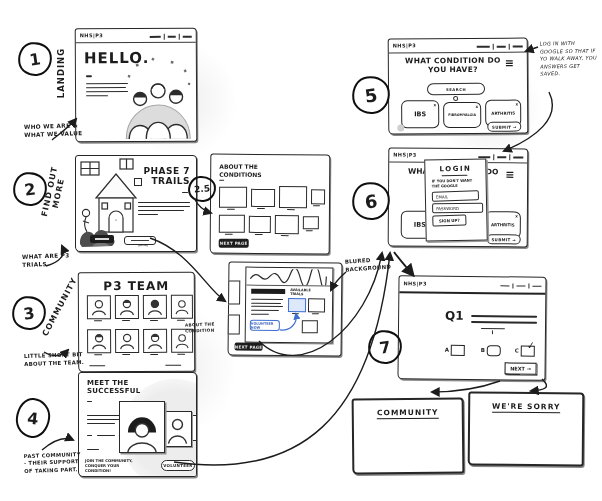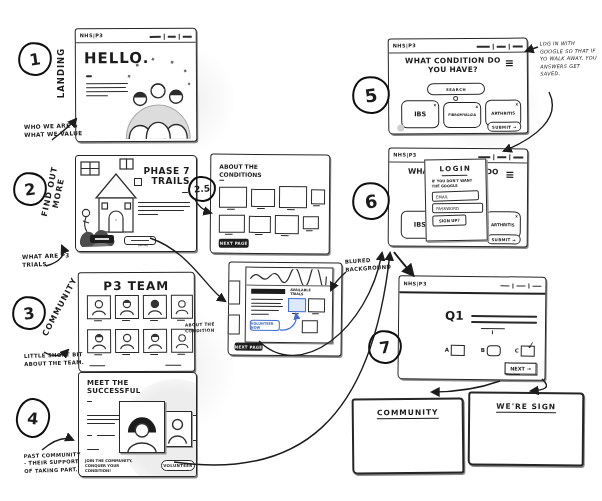--- a/index.html
+++ b/index.html
@@ -419,21 +419,21 @@
       <span>C</span>&nbsp;<span class="qbox"></span>
       <span class="abs" style="left:12px;top:-6px;font-size:10px;font-weight:700;transform:rotate(-8deg)">✓</span>
     </div>
     <div class="abs" style="left:106px;top:85px;width:30px;height:10px;border:1.7px solid #111;font-size:5px;font-weight:700;display:flex;align-items:center;justify-content:center;box-shadow:1px 1px 0 #555">NEXT →</div>
   </div>
 
   <div class="wf" style="left:352px;top:398px;width:108px;height:72px;transform:rotate(-.6deg);border-width:2px">
     <div class="abs" style="left:0;top:8px;width:100%;text-align:center;font-size:7.5px;font-weight:700;letter-spacing:1px"><span class="uline">COMMUNITY</span></div>
   </div>
   <div class="wf" style="left:468px;top:392px;width:112px;height:70px;transform:rotate(.5deg);border-width:2px">
-    <div class="abs" style="left:0;top:8px;width:100%;text-align:center;font-size:7.5px;font-weight:700;letter-spacing:1px"><span class="uline">WE'RE SIGN</span></div>
+    <div class="abs" style="left:0;top:8px;width:100%;text-align:center;font-size:7.5px;font-weight:700;letter-spacing:1px"><span class="uline">WE'RE SORRY</span></div>
   </div>
 
   <svg class="arrows" width="602" height="501" viewBox="0 0 602 501">
     <defs>
       <marker id="ah" markerWidth="7" markerHeight="7" refX="5.5" refY="3.5" orient="auto">
         <path d="M0 0 L7 3.5 L0 7 Z" fill="#1c1c1c"></path>
       </marker>
     </defs>
     <g stroke="#1c1c1c" stroke-width="1.4" fill="none">
       <path d="M52 140 C62 132 70 126 76 119" marker-end="url(#ah)"></path>

